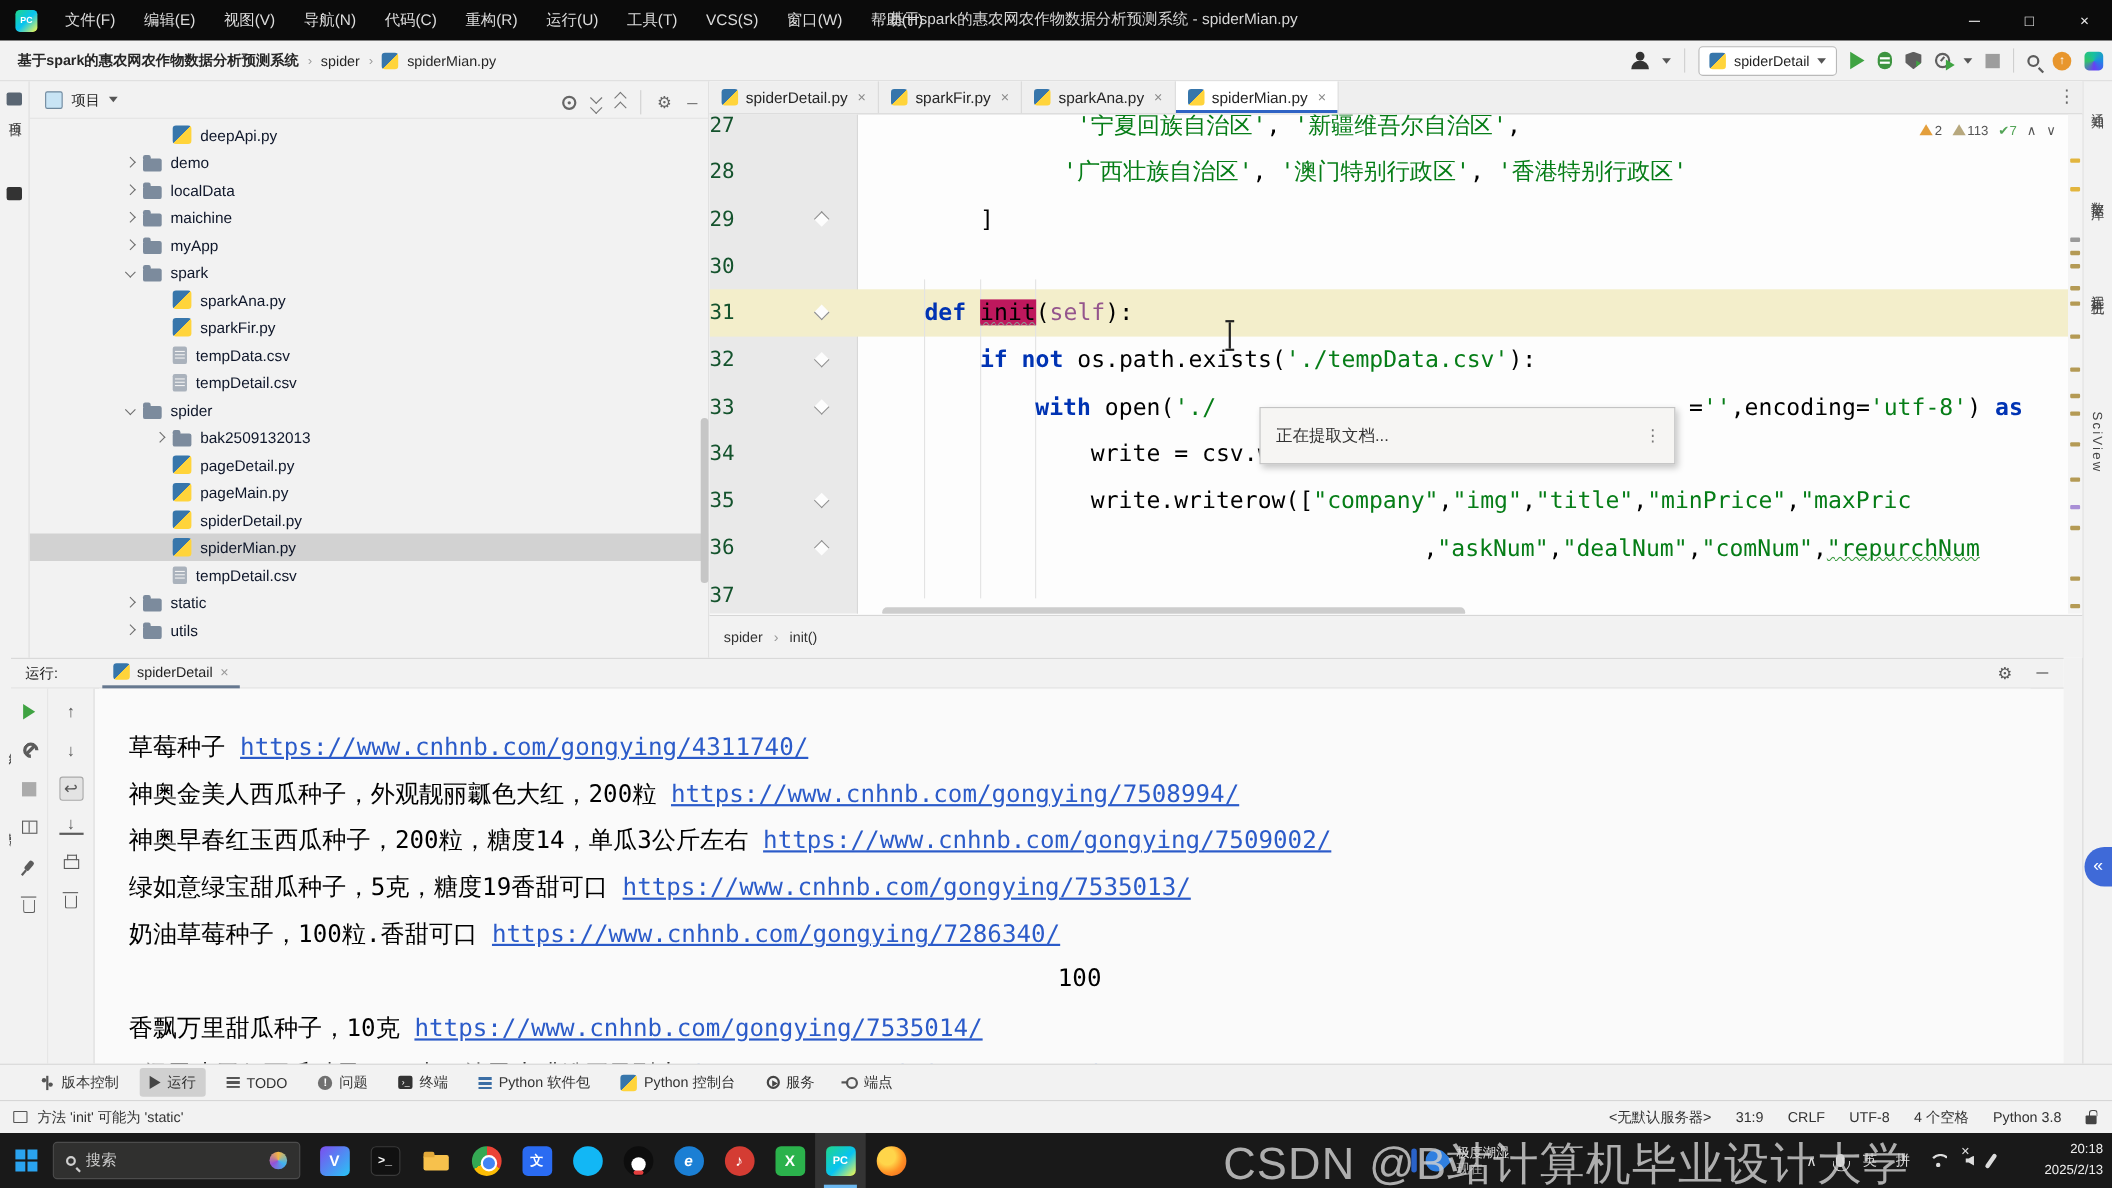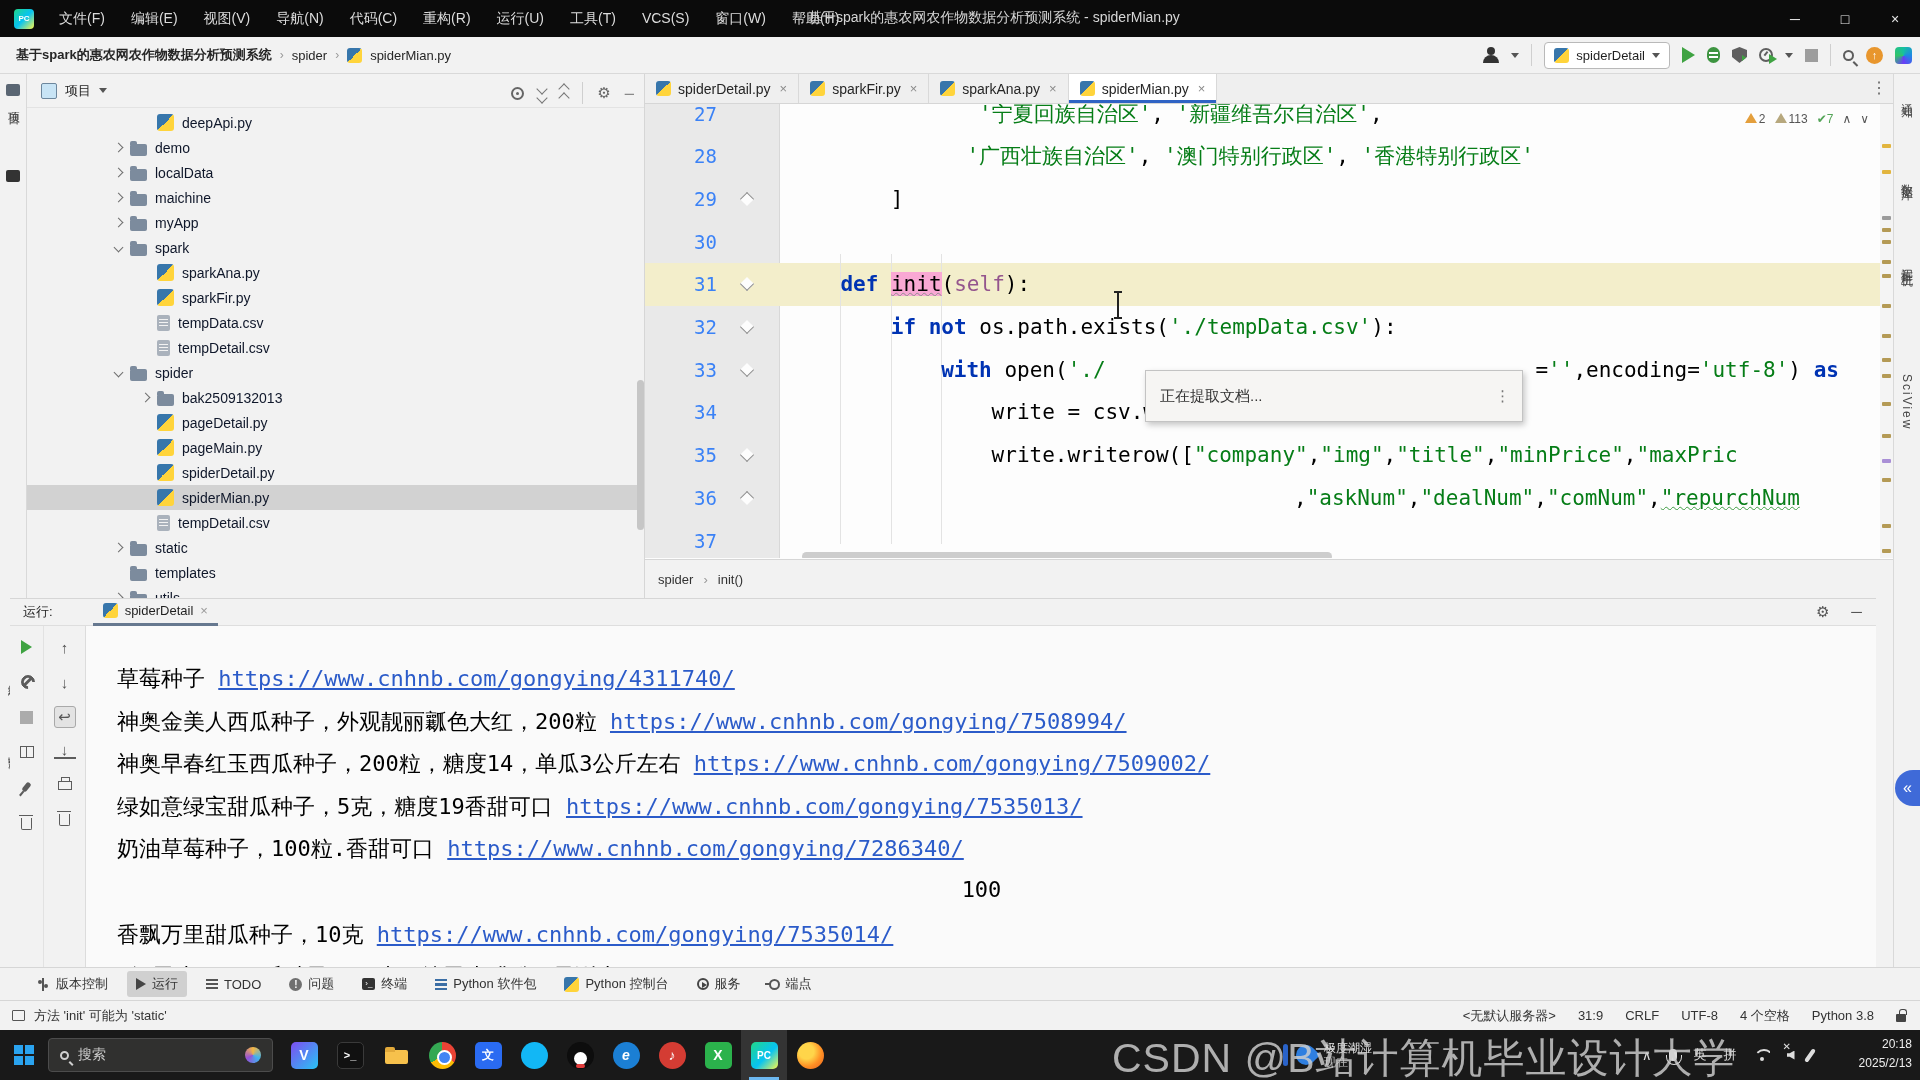--- a/index.html
+++ b/index.html
@@ -74,30 +74,30 @@
   .etab{display:flex;align-items:center;gap:7px;padding:0 11px;font-size:14px;color:#262626;border-right:1px solid #d9d9d9}
   .etab .x{color:#8a8a8a;font-size:13px;margin-left:2px}
   .etab.active{background:#fff;box-shadow:inset 0 -3px 0 #2f63c4}
   #tabs-more{position:absolute;right:6px;top:4px;color:#666;font-size:16px}
   #inspect{position:absolute;right:24px;top:38px;display:flex;align-items:center;gap:9px;font-size:12px;color:#555;z-index:6}
   .tri{width:0;height:0;border-left:6px solid transparent;border-right:6px solid transparent;display:inline-block;margin-right:2px}
   #codearea{position:absolute;left:0;top:30px;right:0;height:454px;overflow:hidden}
   #gutter-bg{position:absolute;left:0;top:0;width:135px;height:100%;background:#e9e9e9;border-right:1px solid #d8d8d8}
   .curline{position:absolute;left:0;right:13px;height:43px;background:#f3eecb;z-index:1}
   .code-line{position:absolute;left:0;right:13px;height:43px;display:flex;align-items:center;z-index:2}
-  .ln{width:72px;text-align:right;color:#3b82f6;font:19px "DejaVu Sans Mono",monospace;flex:0 0 auto}
+  .ln{width:72px;text-align:left;color:#14532d;font:19px "DejaVu Sans Mono",monospace;flex:0 0 auto}
   .foldc{width:60px;display:flex;justify-content:center;flex:0 0 auto}
   .fd{width:10px;height:10px;border:1.6px solid #8f8f8f;border-left:0;border-top:0;background:#fdfdfd}
   .fd.down{transform:rotate(45deg)} .fd.up{transform:rotate(-135deg)}
   .codepre{flex:1;font:21px "DejaVu Sans Mono",monospace;white-space:pre;overflow:hidden;padding-left:13px}
   .seg-k{color:#0033b3;font-weight:600}
   .seg-t{color:#000}
   .seg-s{color:#067d17}
   .seg-self{color:#94558d}
-  .seg-fn{color:#000;background:#f9a8d4;text-decoration:underline wavy 1px #8f8f8f}
+  .seg-fn{color:#000;background:#be185d;text-decoration:underline wavy 1px #8f8f8f}
   .seg-sq{color:#067d17;text-decoration:underline wavy 1px #3f9d44}
   .iguide{position:absolute;top:150px;height:290px;width:1px;background:#e3e3e3;z-index:2}
   #tooltip{position:absolute;left:500px;top:266px;width:378px;height:52px;background:#f6f5f3;border:1px solid #c3c3c3;box-shadow:2px 3px 6px rgba(0,0,0,.22);z-index:8;display:flex;align-items:center;font-size:15px;color:#333;padding:0 14px}
   #tooltip .dots{position:absolute;right:12px;color:#777;font-size:15px}
   #hscroll{position:absolute;left:157px;top:448px;width:530px;height:9px;background:#cdcdcd;border-radius:5px;z-index:3}
   #stripe{position:absolute;right:0;top:0;width:13px;height:454px;background:#f4f4f4;z-index:4}
   .mark{position:absolute;left:2px;width:9px;height:4px;border-radius:1px}
   #vthumb{position:absolute;right:1px;top:330px;width:11px;height:105px;background:#d2d2d2;border-radius:5px;z-index:3}
   #ebread{position:absolute;left:0;top:485px;right:0;height:39px;background:#f2f2f2;border-top:1px solid #d6d6d6;display:flex;align-items:center;font-size:13px;color:#333;gap:10px;padding-left:13px}
   #ebread .sep{color:#999}
@@ -396,25 +396,20 @@
           <span class="tree-label">tempDetail.csv</span>
         </div>
         <div class="tree-row" style="padding-left: 80px;">
           <span class="tree-chev">
             <span class="tchv r"></span>
           </span>
           <span class="fico i-folder"></span>
           <span class="tree-label">static</span>
         </div>
         <div class="tree-row" style="padding-left: 80px;">
-          <span class="tree-chev"></span>
-          <span class="fico i-folder"></span>
-          <span class="tree-label">templates</span>
-        </div>
-        <div class="tree-row" style="padding-left: 80px;">
           <span class="tree-chev">
             <span class="tchv r"></span>
           </span>
           <span class="fico i-folder"></span>
           <span class="tree-label">utils</span>
         </div>
       </div>
     <div id="proj-scroll"></div>
   </div>
 

